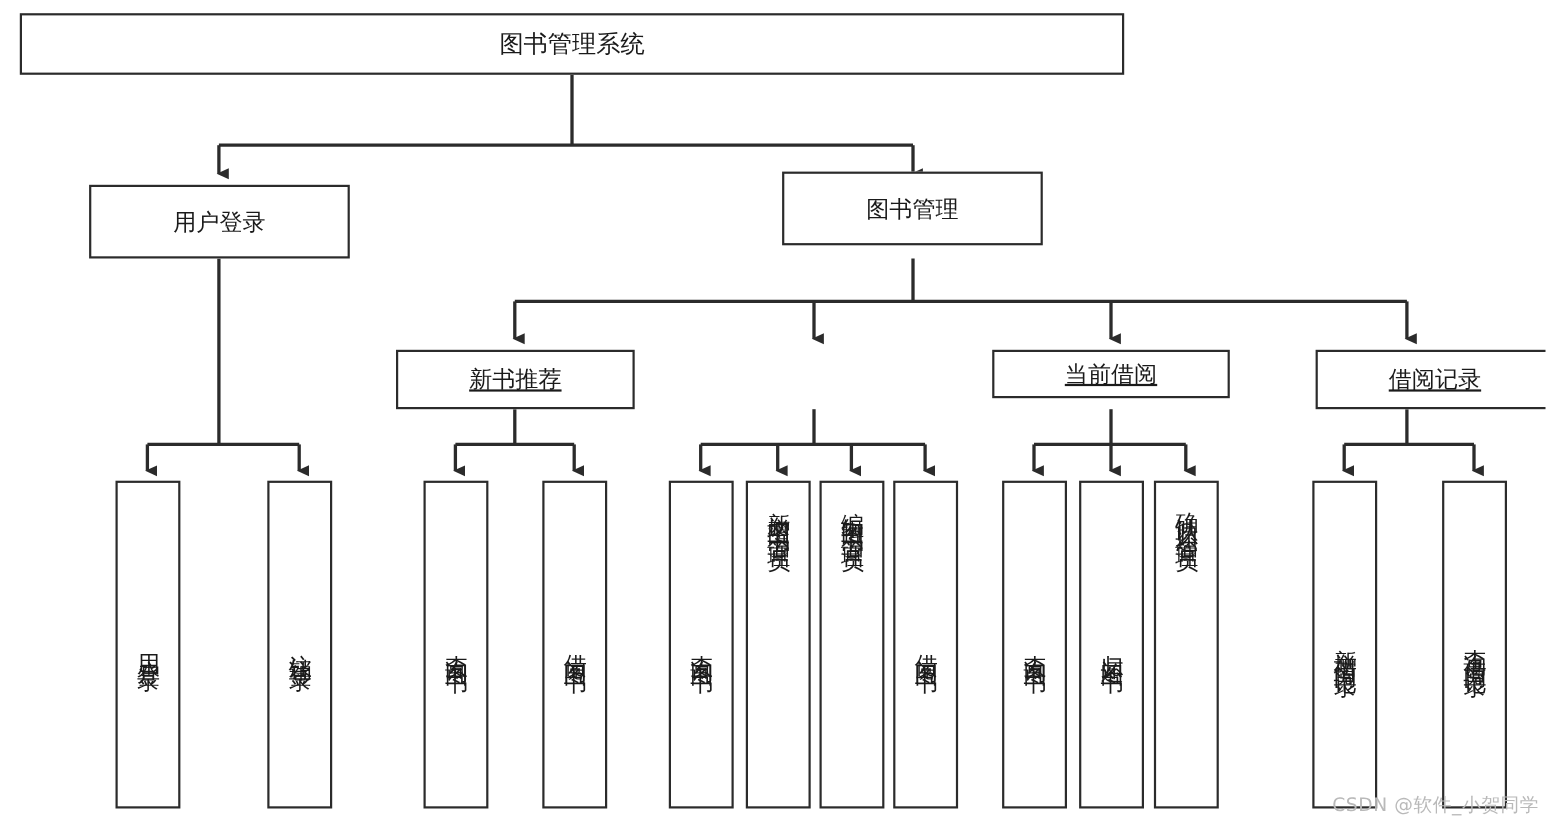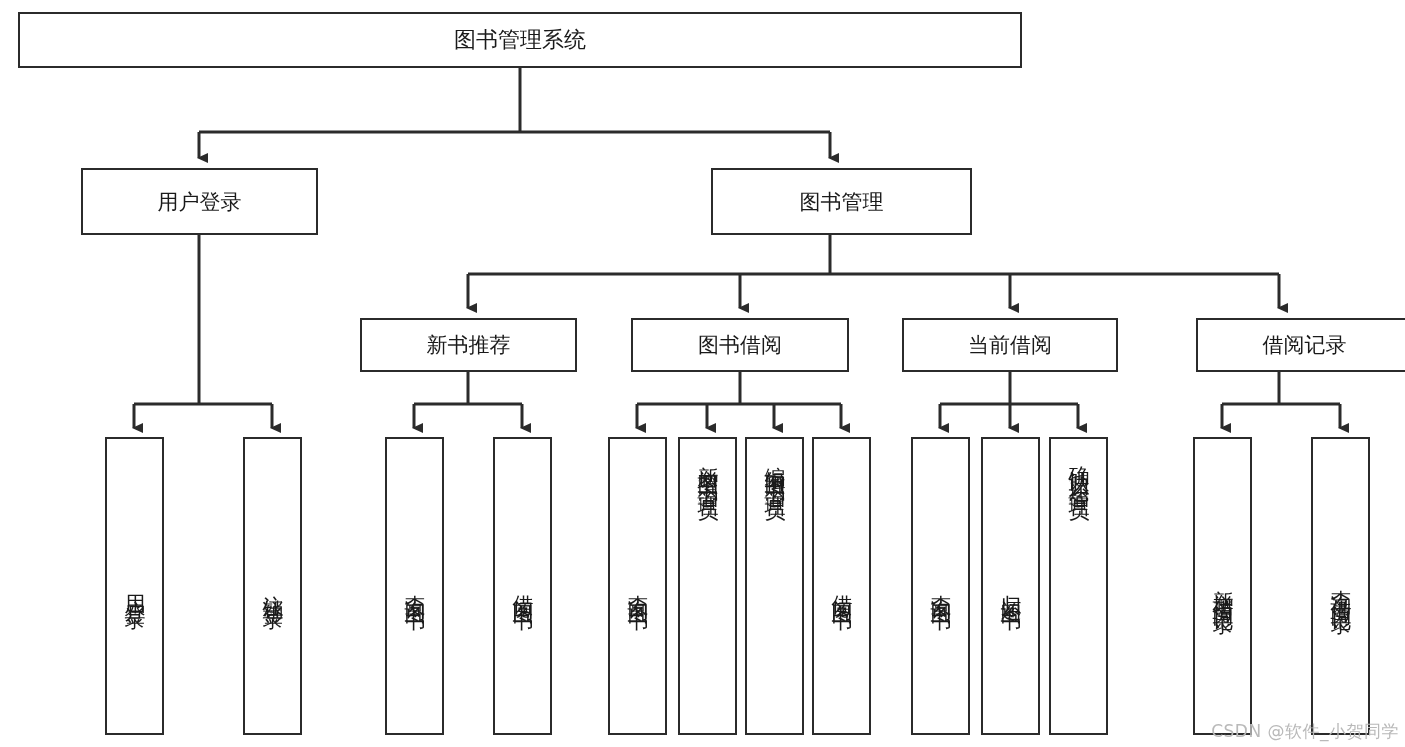--- a/index.html
+++ b/index.html
@@ -19,21 +19,21 @@
     background:#ffffff;
     border:2px solid #2b2b2b;
     display:flex;
     align-items:center;
     justify-content:center;
     color:#1a1a1a;
     z-index:2;
   }
   .node.root{font-size:22px;}
   .node.lvl2{font-size:21px;}
-  .node.lvl3{font-size:21px;}
+  .node.lvl3{font-size:21px;text-decoration:underline;}
 
   .node.leaf{
     font-size:21px;
     align-items:flex-start;
     justify-content:center;
     padding-top:4px;
   }
   .vtext{
     writing-mode:vertical-rl;
     text-orientation:upright;
@@ -120,31 +120,28 @@
     </g>
   </svg>
 
   <div class="node root" style="left:18px;top:12px;width:1004px;height:56px;">
     <span>图书管理系统</span>
   </div>
 
   <div class="node lvl2" style="left:81px;top:168px;width:237px;height:67px;">
     <span>用户登录</span>
   </div>
-  <div class="node lvl2" style="left:711px;top:168px;width:261px;height:67px;">
+  <div class="node lvl2" style="left:711px;top:156px;width:237px;height:67px;">
     <span>图书管理</span>
   </div>
 
   <div class="node lvl3" style="left:360px;top:318px;width:217px;height:54px;">
     <span>新书推荐</span>
   </div>
-  <div class="node lvl3" style="left:631px;top:318px;width:218px;height:54px;">
-    <span>图书借阅</span>
-  </div>
-  <div class="node lvl3" style="left:902px;top:318px;width:216px;height:54px;">
+  <div class="node lvl3" style="left:902px;top:318px;width:216px;height:44px;">
     <span>当前借阅</span>
   </div>
   <div class="node lvl3" style="left:1196px;top:318px;width:217px;height:54px;">
     <span>借阅记录</span>
   </div>
 
   <div class="node leaf" style="left:105px;top:437px;width:59px;height:298px;">
     <div class="leaf-inner">
       <span class="vtext">用户登录</span>
     </div>

